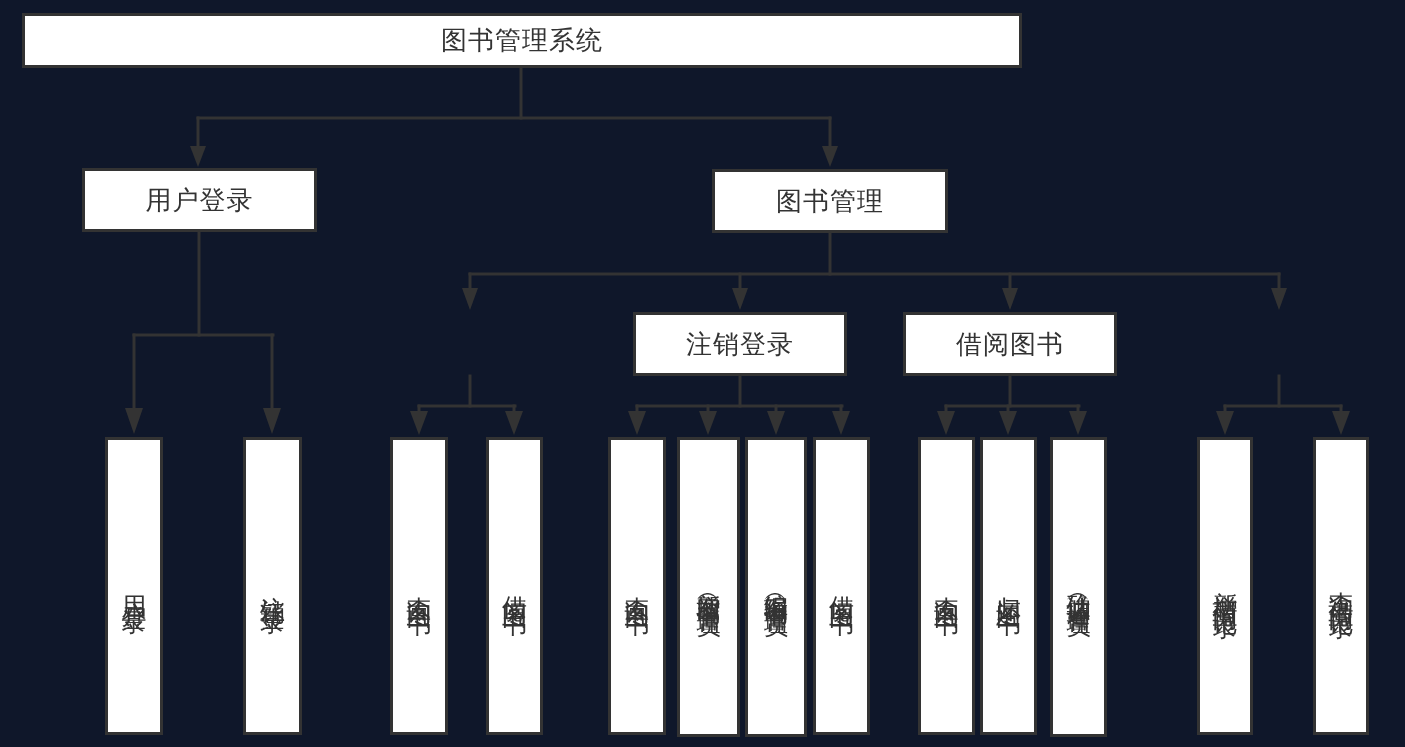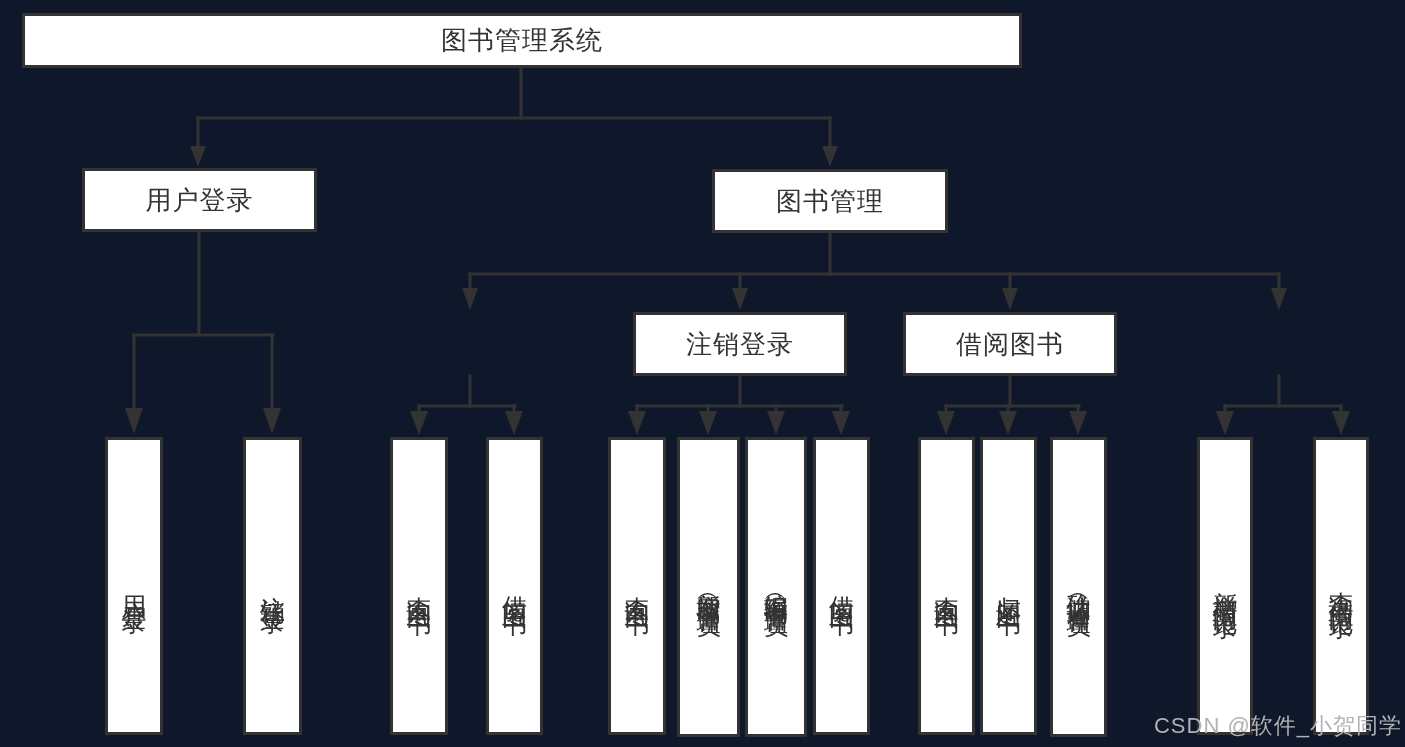--- a/index.html
+++ b/index.html
@@ -180,15 +180,14 @@
     <span class="v-label tight">确认归还（管理员）</span>
   </div>
 
   <div class="box" style="left:1197px;top:437px;width:56px;height:298px;">
     <span class="v-label">新增借阅记录</span>
   </div>
   <div class="box" style="left:1313px;top:437px;width:56px;height:298px;">
     <span class="v-label">查询借阅记录</span>
   </div>
 
-  <div class="watermark">CSDN @软件_小贺同学</div>
 
 </div>
 
 </body></html>

